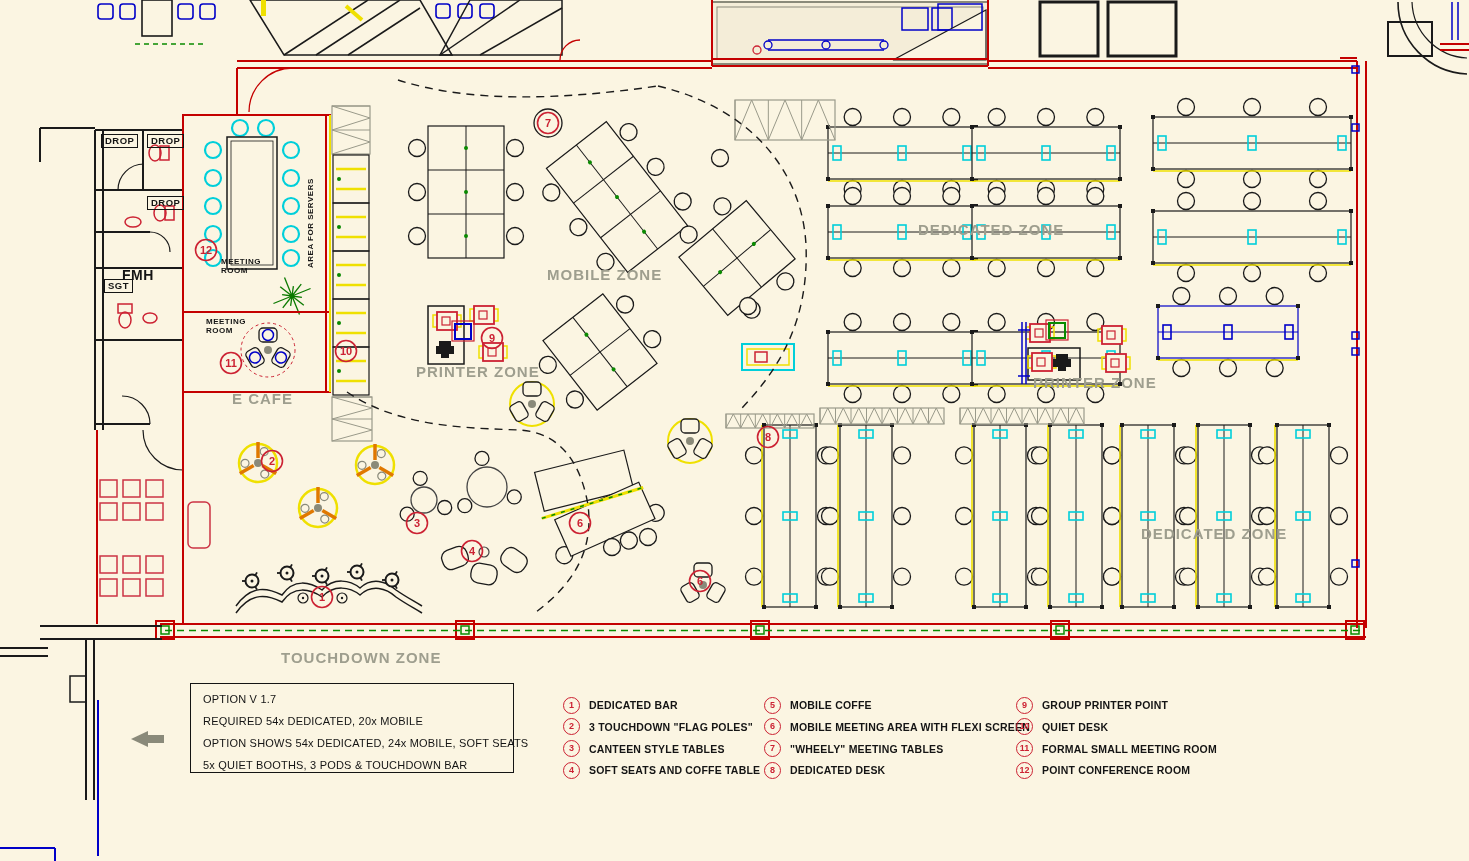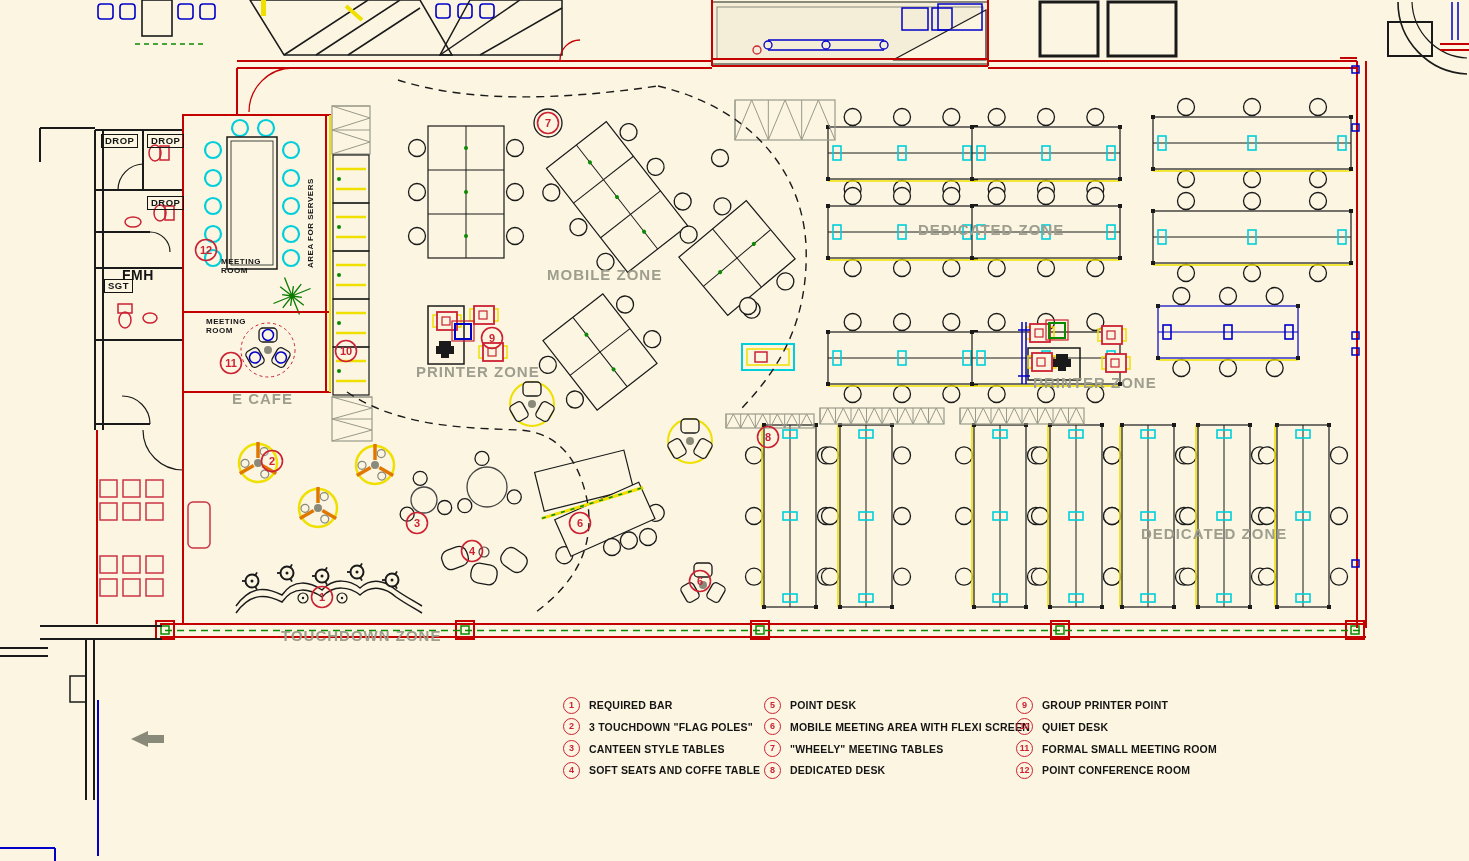--- a/index.html
+++ b/index.html
@@ -880,57 +880,65 @@
         </g>
       </g>
 </svg>
 
 <div id="zone-labels">
       <div class="zone-label" style="left: 547px; top: 266px;">MOBILE ZONE</div>
       <div class="zone-label" style="left: 918px; top: 221px;">DEDICATED ZONE</div>
       <div class="zone-label" style="left: 416px; top: 363px;">PRINTER ZONE</div>
       <div class="zone-label" style="left: 1033px; top: 374px;">PRINTER ZONE</div>
       <div class="zone-label" style="left: 1141px; top: 525px;">DEDICATED ZONE</div>
-      <div class="zone-label" style="left: 281px; top: 627px;">TOUCHDOWN ZONE</div>
+      <div class="zone-label" style="left: 281px; top: 649px;">TOUCHDOWN ZONE</div>
       <div class="zone-label" style="left: 232px; top: 390px;">E CAFE</div>
     </div>
 <div id="room-labels">
       <div class="room-label boxed" style="left: 101px; top: 134px;">DROP</div>
       <div class="room-label boxed" style="left: 147px; top: 134px;">DROP</div>
       <div class="room-label boxed" style="left: 147px; top: 196px;">DROP</div>
       <div class="room-label boxed" style="left: 104px; top: 236px; margin-top: 43px;">SGT</div>
       <div class="room-label" style="font-size: 14px; left: 122px; top: 271px;">FMH</div>
       <div class="room-label" style="left: 221px; top: 257px;">MEETING
 ROOM</div>
       <div class="room-label" style="left: 206px; top: 317px;">MEETING
 ROOM</div>
     </div>
 <div id="servers-label">AREA FOR SERVERS</div>
 
+<div class="option-box">
+  <div id="option-lines">
+        <div>OPTION V 1.7</div>
+        <div>REQUIRED 54x DEDICATED, 20x MOBILE</div>
+        <div>OPTION SHOWS 54x DEDICATED, 24x MOBILE, SOFT SEATS</div>
+        <div>5x QUIET BOOTHS, 3 PODS &amp; TOUCHDOWN BAR</div>
+      </div>
+</div>
 
 <div id="legend">
       <div class="lg-row" style="left: 0px; top: 0px;">
         <span class="lg-num">1</span>
-        <span class="lg-label">REQUIRED BAR</span>
+        <span class="lg-label">DEDICATED BAR</span>
       </div>
       <div class="lg-row" style="left: 0px; top: 21.8px;">
         <span class="lg-num">2</span>
         <span class="lg-label">3 TOUCHDOWN "FLAG POLES"</span>
       </div>
       <div class="lg-row" style="left: 0px; top: 43.6px;">
         <span class="lg-num">3</span>
         <span class="lg-label">CANTEEN STYLE TABLES</span>
       </div>
       <div class="lg-row" style="left: 0px; top: 65.4px;">
         <span class="lg-num">4</span>
         <span class="lg-label">SOFT SEATS AND COFFE TABLE</span>
       </div>
       <div class="lg-row" style="left: 201px; top: 0px;">
         <span class="lg-num">5</span>
-        <span class="lg-label">POINT DESK</span>
+        <span class="lg-label">MOBILE COFFE</span>
       </div>
       <div class="lg-row" style="left: 201px; top: 21.8px;">
         <span class="lg-num">6</span>
         <span class="lg-label">MOBILE MEETING AREA WITH FLEXI SCREEN</span>
       </div>
       <div class="lg-row" style="left: 201px; top: 43.6px;">
         <span class="lg-num">7</span>
         <span class="lg-label">"WHEELY" MEETING TABLES</span>
       </div>
       <div class="lg-row" style="left: 201px; top: 65.4px;">

